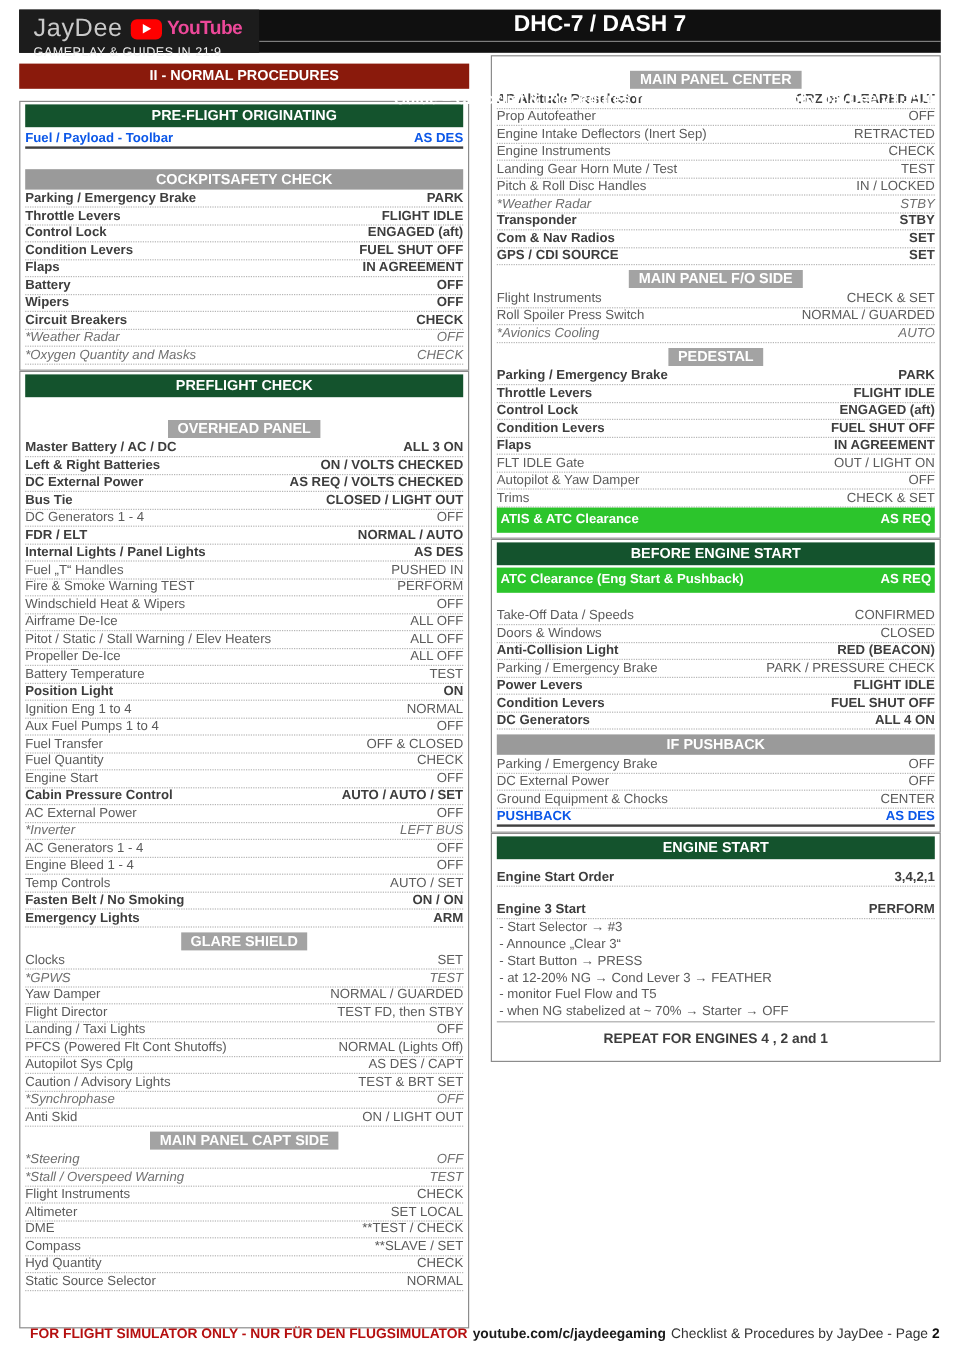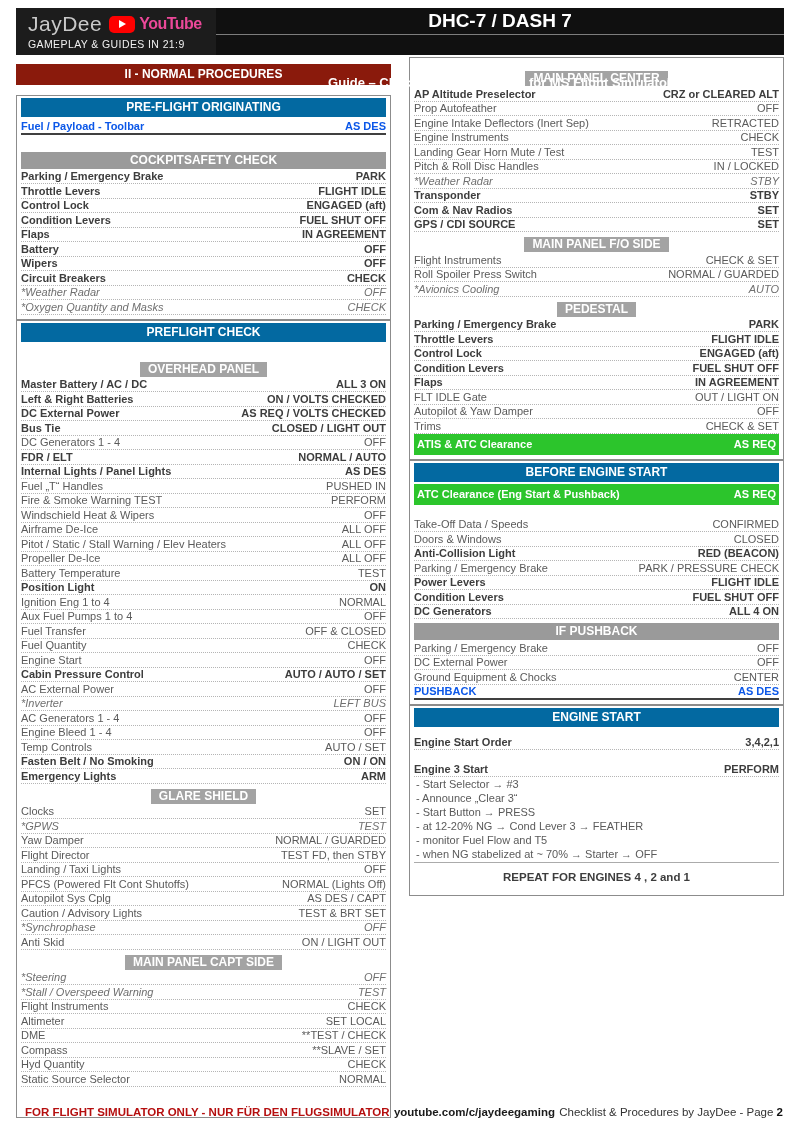--- a/index.html
+++ b/index.html
@@ -6,21 +6,21 @@
   html, body { background: #fff; }
   body {
     width: 800px; height: 1131px; position: relative; overflow: hidden;
     font-family: "Liberation Sans", sans-serif;
     -webkit-font-smoothing: antialiased;
   }
   .page { padding: 8px 16px 0; position: relative; height: 100%; }
 
   
   .header {
-    height: 47px; background: #101010; display: flex; align-items: stretch;
+    height: 36px; background: #101010; display: flex; align-items: stretch;
   }
   .logo { width: 200px; padding: 4px 0 0 12px; background: #1c1c1c; }
   .logo-top { display: flex; align-items: center; height: 24px; }
   .logo-jaydee { color: #c9c9c9; font-size: 21px; letter-spacing: 0.5px; font-weight: 400; }
   .yt-play {
     display: inline-flex; align-items: center; justify-content: center;
     width: 26px; height: 17px; background: #ff0000; border-radius: 5px; margin: 0 4px 0 7px;
   }
   .yt-tri {
     width: 0; height: 0; border-left: 7px solid #fff;
@@ -41,21 +41,21 @@
   .columns { display: flex; gap: 18px; }
   .col { width: 375px; }
   .banner {
     margin-top: 9px; margin-bottom: 10px; background: #8a1a0c; color: #fff;
     font-weight: bold; font-size: 12px; text-align: center; padding: 3px 0 4px;
   }
   #col-right { padding-top: 2px; }
 
   .box { border: 1px solid #8c8c8c; margin-bottom: 0; padding: 2px 4px 4px; background: #fff; }
   .box-header {
-    background: #0369a1; color: #fff; font-weight: bold; font-size: 12px;
+    background: #14532d; color: #fff; font-weight: bold; font-size: 12px;
     text-align: center; padding: 2px 0 3px; margin-bottom: 2px;
   }
   .box-bar {
     background: #9a9a9a; color: #fff; font-weight: bold; font-size: 12px;
     text-align: center; padding: 1px 0 2px; margin: 4px 0 1px;
   }
   .chip-row { text-align: center; margin: 2px 0 1px; }
   .chip {
     display: inline-block; background: #a3a3a3; color: #fff; font-weight: bold;
     font-size: 12px; padding: 0 8px 1px;

